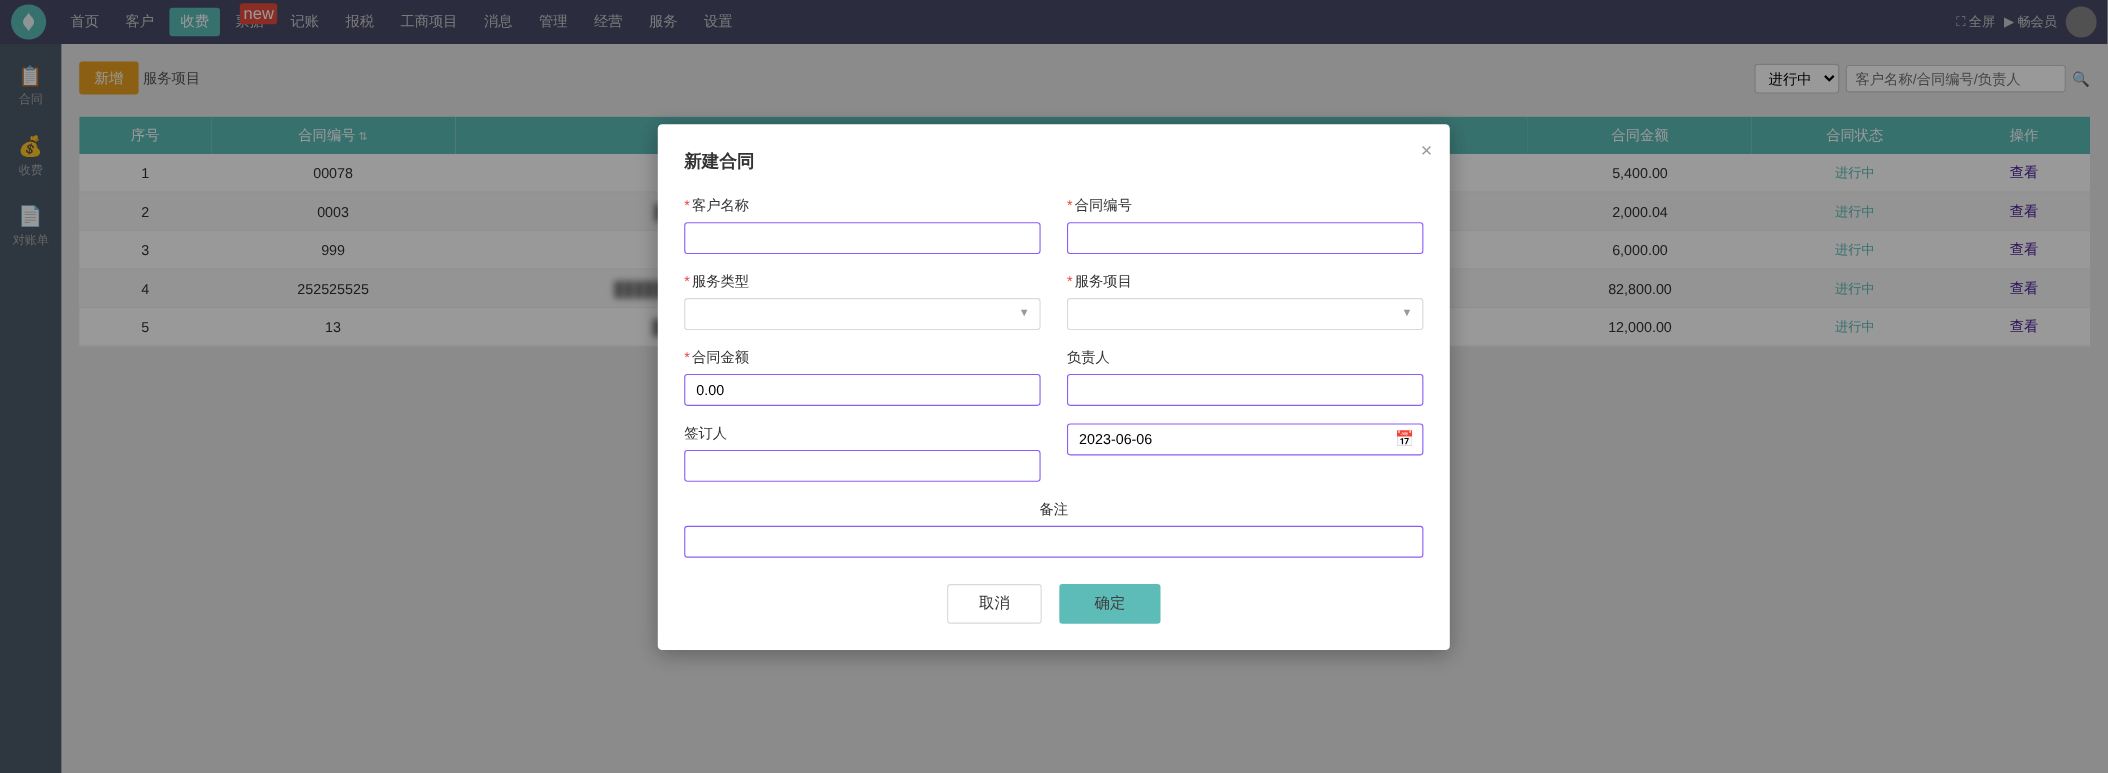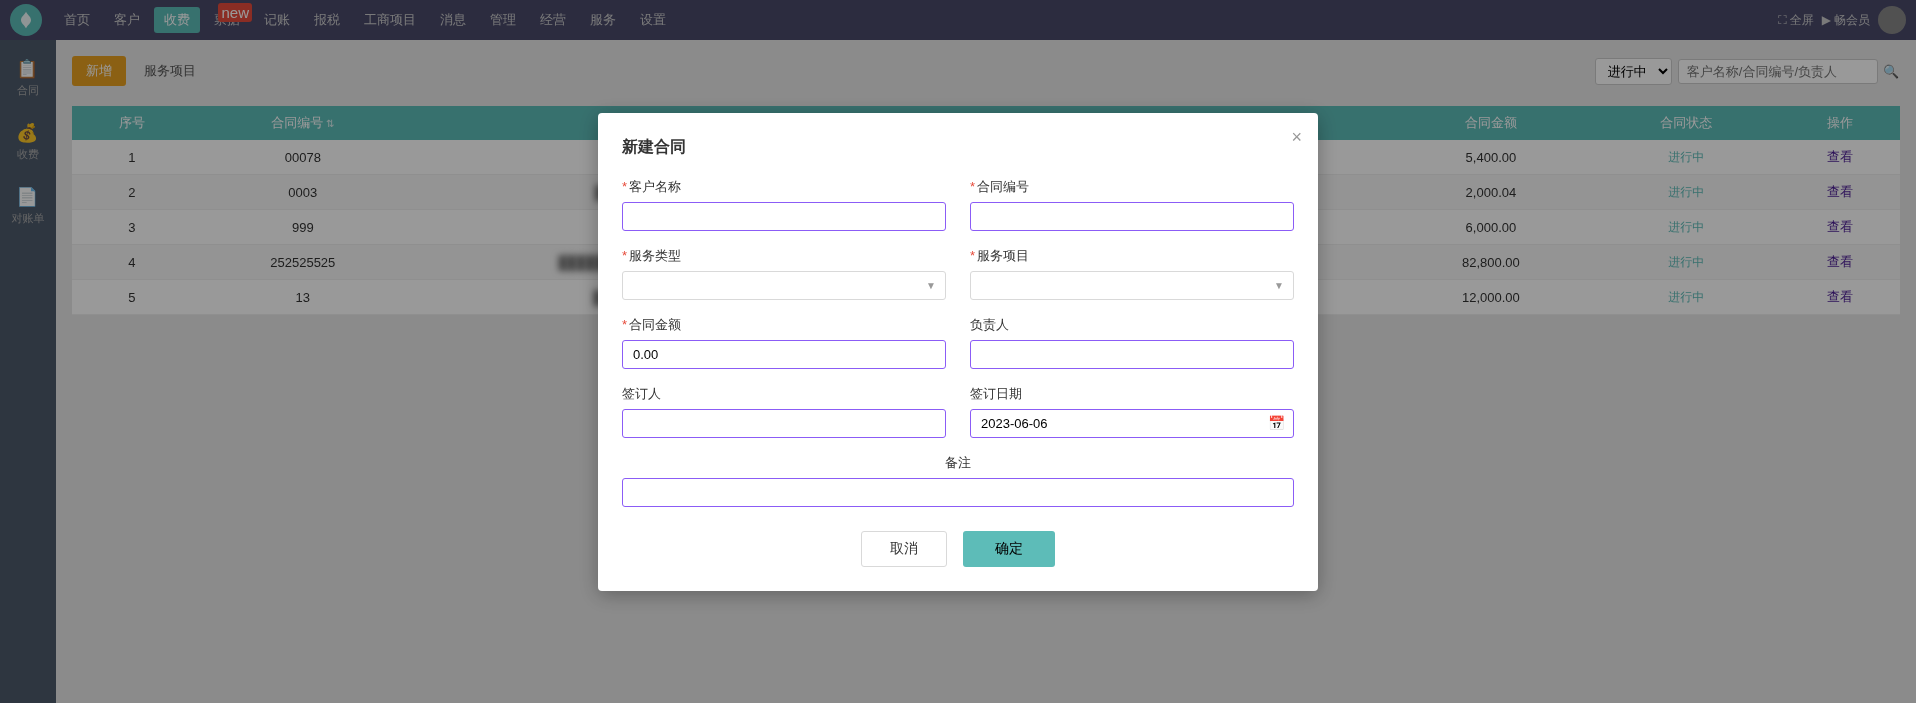--- a/index.html
+++ b/index.html
@@ -22,21 +22,21 @@
 
     
     .sidebar { width: 56px; background: #4d5a6b; display: flex; flex-direction: column; align-items: center; padding-top: 10px; gap: 8px; flex-shrink: 0; }
     .sidebar-item { display: flex; flex-direction: column; align-items: center; padding: 8px 4px; color: #aaa; cursor: pointer; width: 100%; text-align: center; font-size: 11px; gap: 3px; border-radius: 4px; }
     .sidebar-icon { font-size: 18px; }
 
     
     .content { flex: 1; padding: 16px; background: #e8e8e8; overflow: auto; position: relative; }
 
     
-    .toolbar { display: flex; align-items: center; gap: 18px; margin-bottom: 10px; }
+    .toolbar { display: flex; align-items: center; gap: 4px; margin-bottom: 10px; }
     .btn-new { background: #e8a020; color: #fff; border: none; padding: 6px 14px; cursor: pointer; font-size: 13px; border-radius: 3px; }
     .toolbar-label { color: #555; font-size: 13px; }
     .toolbar-right { margin-left: auto; display: flex; align-items: center; gap: 6px; }
     .status-select { border: 1px solid #ccc; padding: 4px 8px; background: #fff; font-size: 13px; border-radius: 3px; cursor: pointer; }
     .search-box { border: 1px solid #ccc; padding: 4px 8px; background: #fff; font-size: 13px; border-radius: 3px; width: 200px; }
     .search-icon { color: #888; cursor: pointer; }
 
     
     .data-table { width: 100%; border-collapse: collapse; background: #fff; }
     .data-table thead tr { background: #5dbcb8; color: #fff; }
@@ -60,21 +60,21 @@
     .form-label { font-size: 13px; color: #333; display: flex; align-items: center; gap: 2px; }
     .required-star { color: #e74c3c; }
     .form-input { border: 1px solid #8b5cf6; padding: 6px 10px; font-size: 13px; border-radius: 3px; outline: none; width: 100%; }
     .form-select-wrapper { position: relative; }
     .form-select-wrapper::after { content: "▼"; position: absolute; right: 10px; top: 50%; transform: translateY(-50%); font-size: 10px; color: #999; pointer-events: none; }
     .form-select { border: 1px solid #d9d9d9; padding: 6px 10px; font-size: 13px; border-radius: 3px; width: 100%; appearance: none; background: #fff; cursor: pointer; }
     .date-input-wrapper { position: relative; }
     .date-input-wrapper .cal-icon { position: absolute; right: 8px; top: 50%; transform: translateY(-50%); color: #bbb; font-size: 14px; cursor: pointer; }
     .modal-footer { display: flex; justify-content: center; gap: 16px; margin-top: 24px; }
     .btn-cancel { background: #fff; border: 1px solid #d9d9d9; padding: 8px 28px; font-size: 14px; border-radius: 3px; cursor: pointer; color: #333; }
-    .btn-confirm { background: #5dbcb8; border: none; padding: 8px 32px; font-size: 14px; border-radius: 3px; cursor: pointer; color: #000000; }
+    .btn-confirm { background: #5dbcb8; border: none; padding: 8px 32px; font-size: 14px; border-radius: 3px; cursor: pointer; color: #404040; }
   </style>
 </head>
 <body>
 
 <div class="top-nav">
   <div class="nav-logo">
     <svg viewBox="0 0 24 24" fill="none" xmlns="http://www.w3.org/2000/svg">
       <path d="M12 2C10 6 6 8 6 12s4 6 6 10c2-4 6-6 6-10S14 6 12 2z" fill="#fff" opacity="0.9"></path>
     </svg>
   </div>
@@ -269,23 +269,20 @@
         <input class="form-input" type="text" placeholder="" style="">
       </div>
 
       <div class="form-row">
         <label class="form-label">
           <span>签订人</span>
         </label>
         <input class="form-input" type="text" placeholder="" style="">
       </div>
       <div class="form-row">
-        <label class="form-label">
-          <span>签订日期</span>
-        </label>
         <div class="date-input-wrapper">
           <input class="form-input" type="text" value="2023-06-06" style="">
           <span class="cal-icon">📅</span>
         </div>
       </div>
 
       <div class="form-row" style="grid-column: 1 / -1; align-items: center;">
         <label class="form-label">
           <span>备注</span>
         </label>

